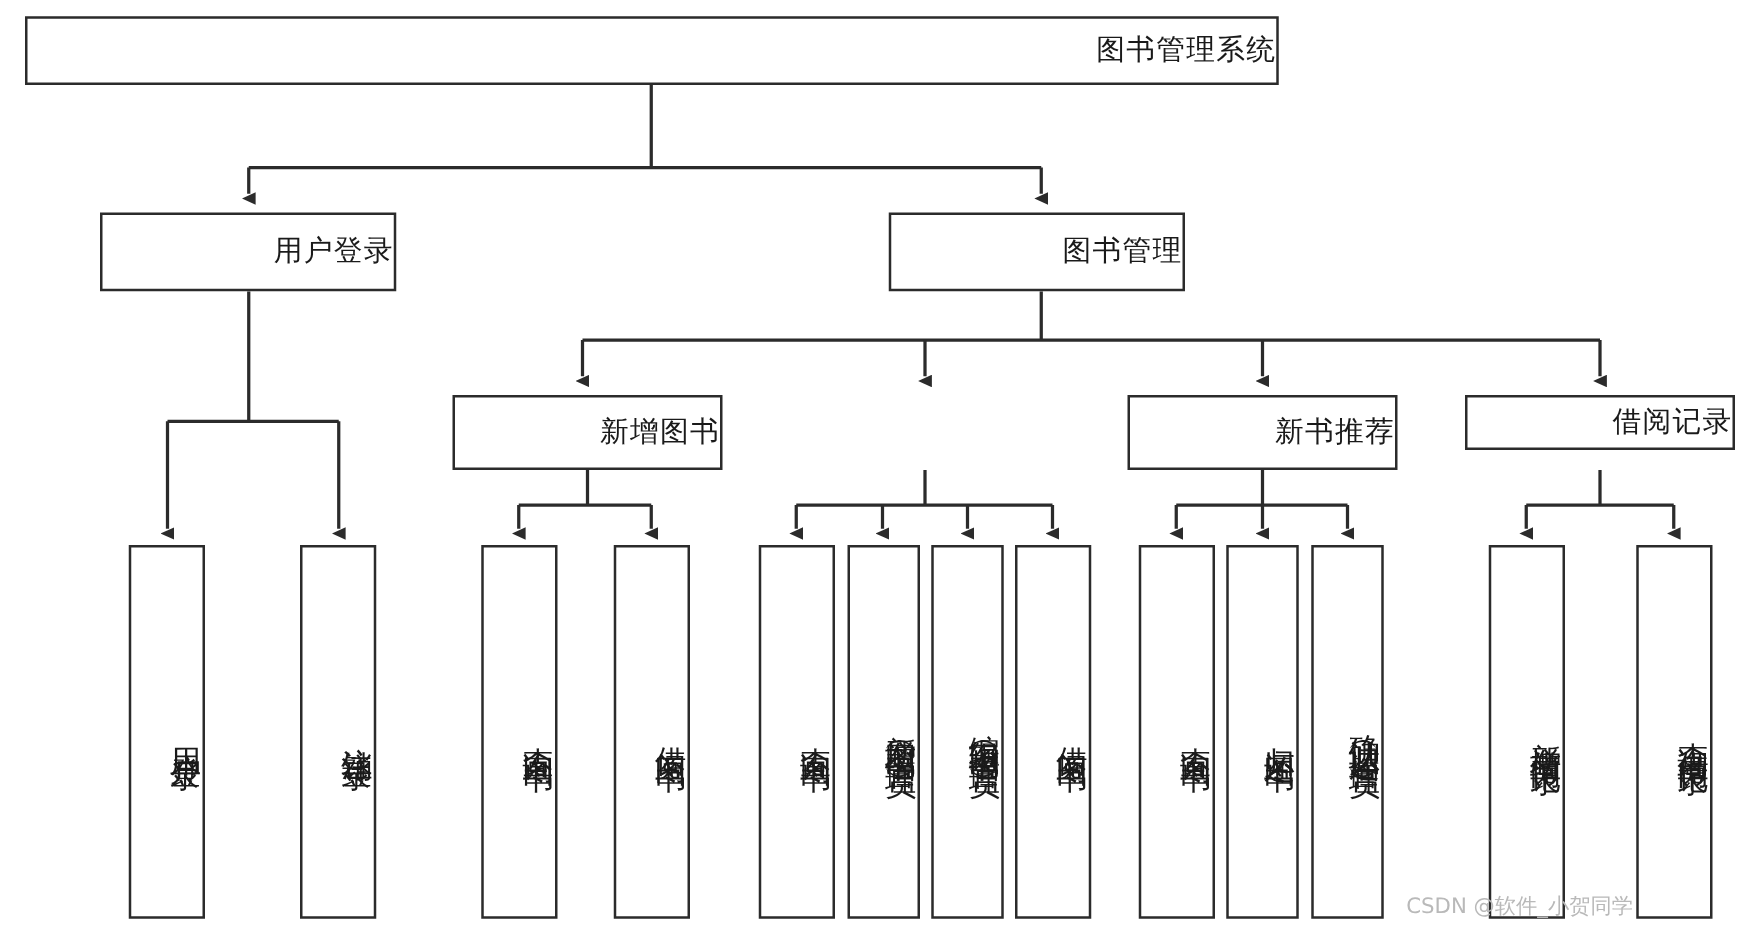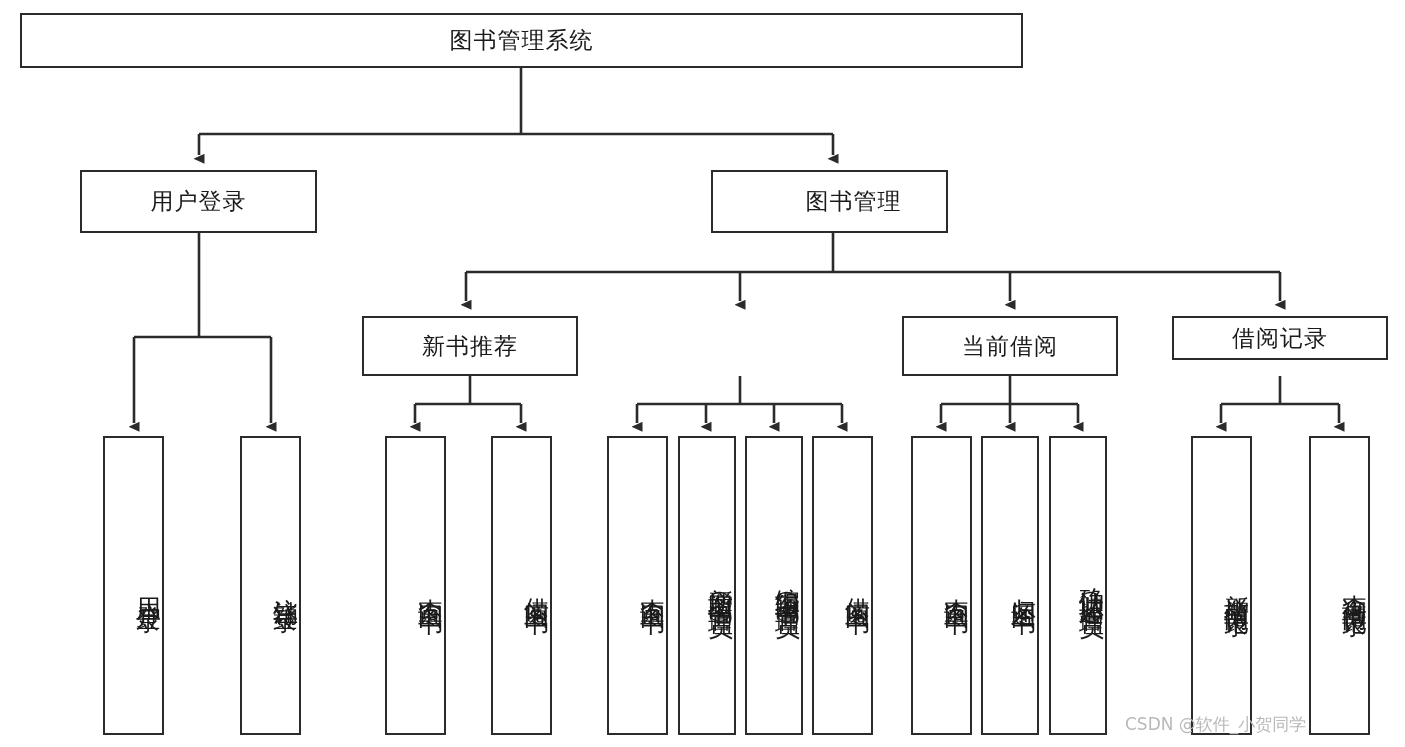--- a/index.html
+++ b/index.html
@@ -13,21 +13,21 @@
   .node{
     position:absolute;
     box-sizing:border-box;
     background:#ffffff;
     border:2.5px solid #2b2b2b;
     display:flex;
     align-items:center;
     justify-content:center;
     color:#1a1a1a;
   }
-  .node.horiz{ font-size:23px; letter-spacing:1px; }
+  .node.horiz{ font-size:23px; letter-spacing:1px;justify-content:flex-end; }
   .node.vert{
     writing-mode:vertical-rl;
     text-orientation:upright;
     font-size:25px;
     letter-spacing:4px;
     padding-top:6px;
     padding-bottom:6px;
     align-items:flex-start;
     justify-content:center;
   }
@@ -104,24 +104,24 @@
   </div>
 
   <div class="node horiz" style="left:80px;top:170px;width:237px;height:63px;">
     <span class="lbl">用户登录</span>
   </div>
   <div class="node horiz" style="left:711px;top:170px;width:237px;height:63px;padding-left:48px;">
     <span class="lbl">图书管理</span>
   </div>
 
   <div class="node horiz" style="left:362px;top:316px;width:216px;height:60px;">
-    <span class="lbl">新书推荐</span>
+    <span class="lbl">新增图书</span>
   </div>
   <div class="node horiz" style="left:902px;top:316px;width:216px;height:60px;">
-    <span class="lbl">当前借阅</span>
+    <span class="lbl">新书推荐</span>
   </div>
   <div class="node horiz" style="left:1172px;top:316px;width:216px;height:44px;">
     <span class="lbl">借阅记录</span>
   </div>
 
   <div class="node vert" style="left:103px;top:436px;width:61px;height:299px;">
     <span class="lbl">用户登录</span>
   </div>
   <div class="node vert" style="left:240px;top:436px;width:61px;height:299px;">
     <span class="lbl">注销登录</span>

